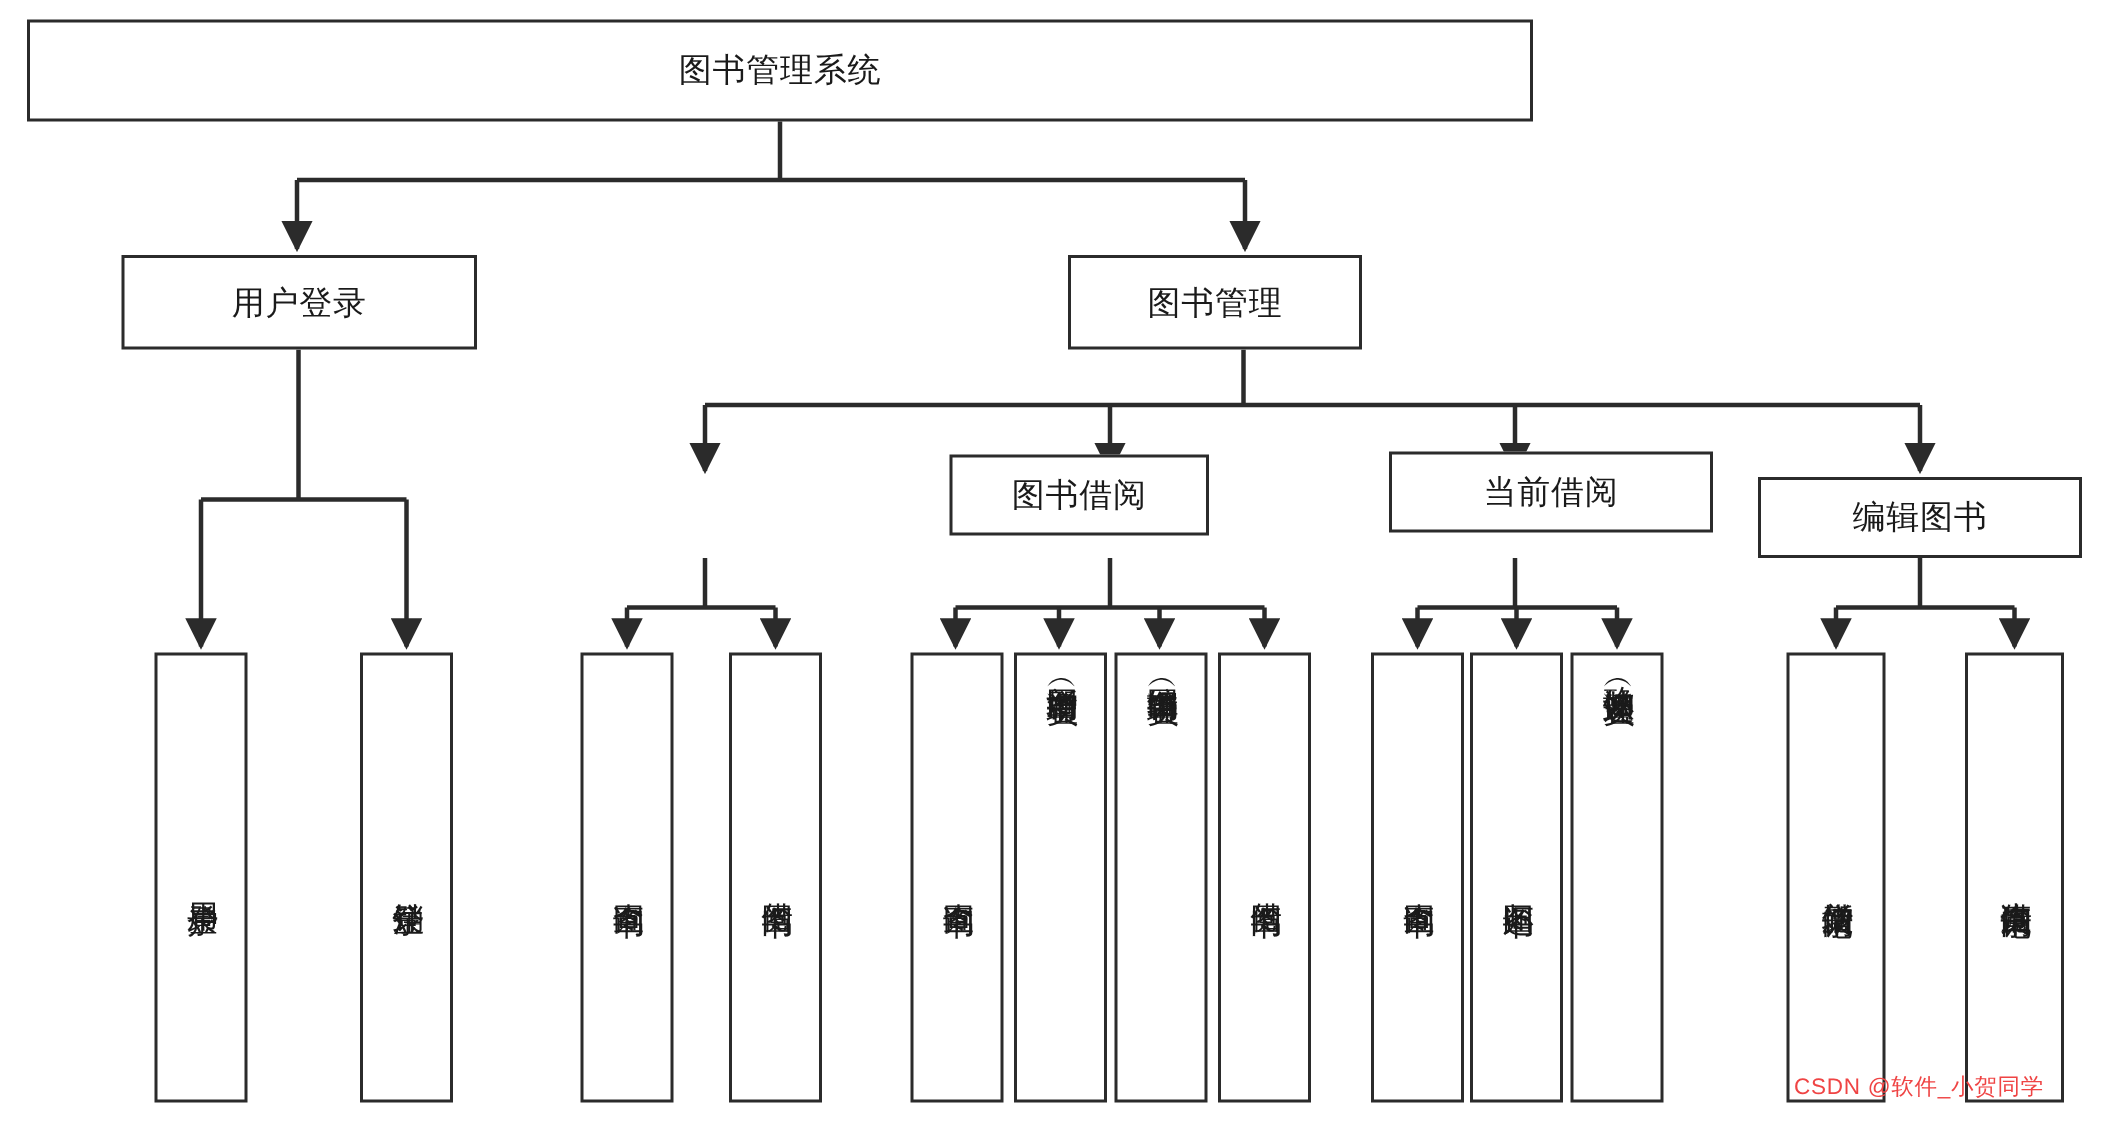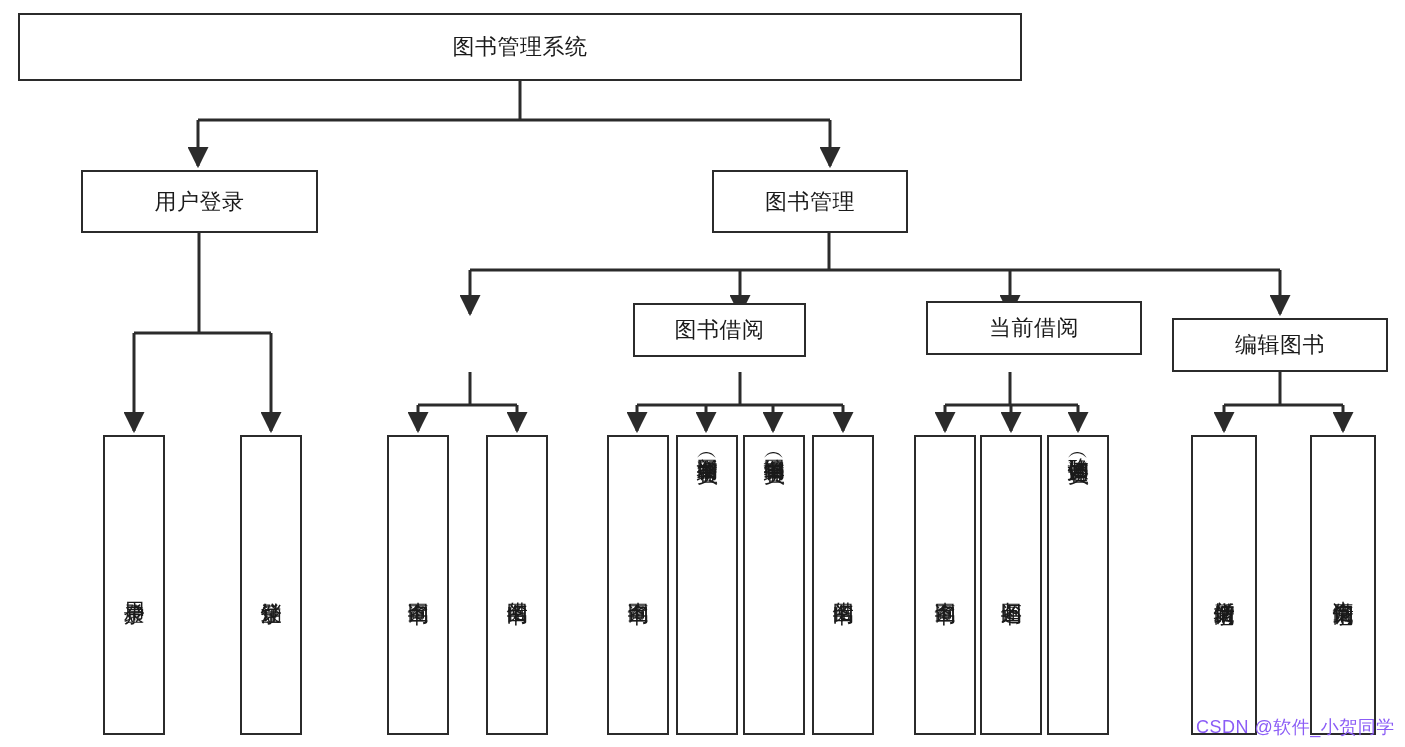--- a/index.html
+++ b/index.html
@@ -61,22 +61,22 @@
   }
   .node.leaf.center .node-label {
     margin-top: auto;
     margin-bottom: auto;
   }
   .node.leaf.center {
     align-items: center;
   }
   .watermark {
     position: absolute;
-    font-size: 18px;
-    color: #8b5cf6;
+    font-size: 15px;
+    color: #ef4444;
     white-space: nowrap;
     letter-spacing: 0.5px;
     user-select: none;
   }
 </style>
 </head>
 <body>
 
 <div id="diagram-root">
 

